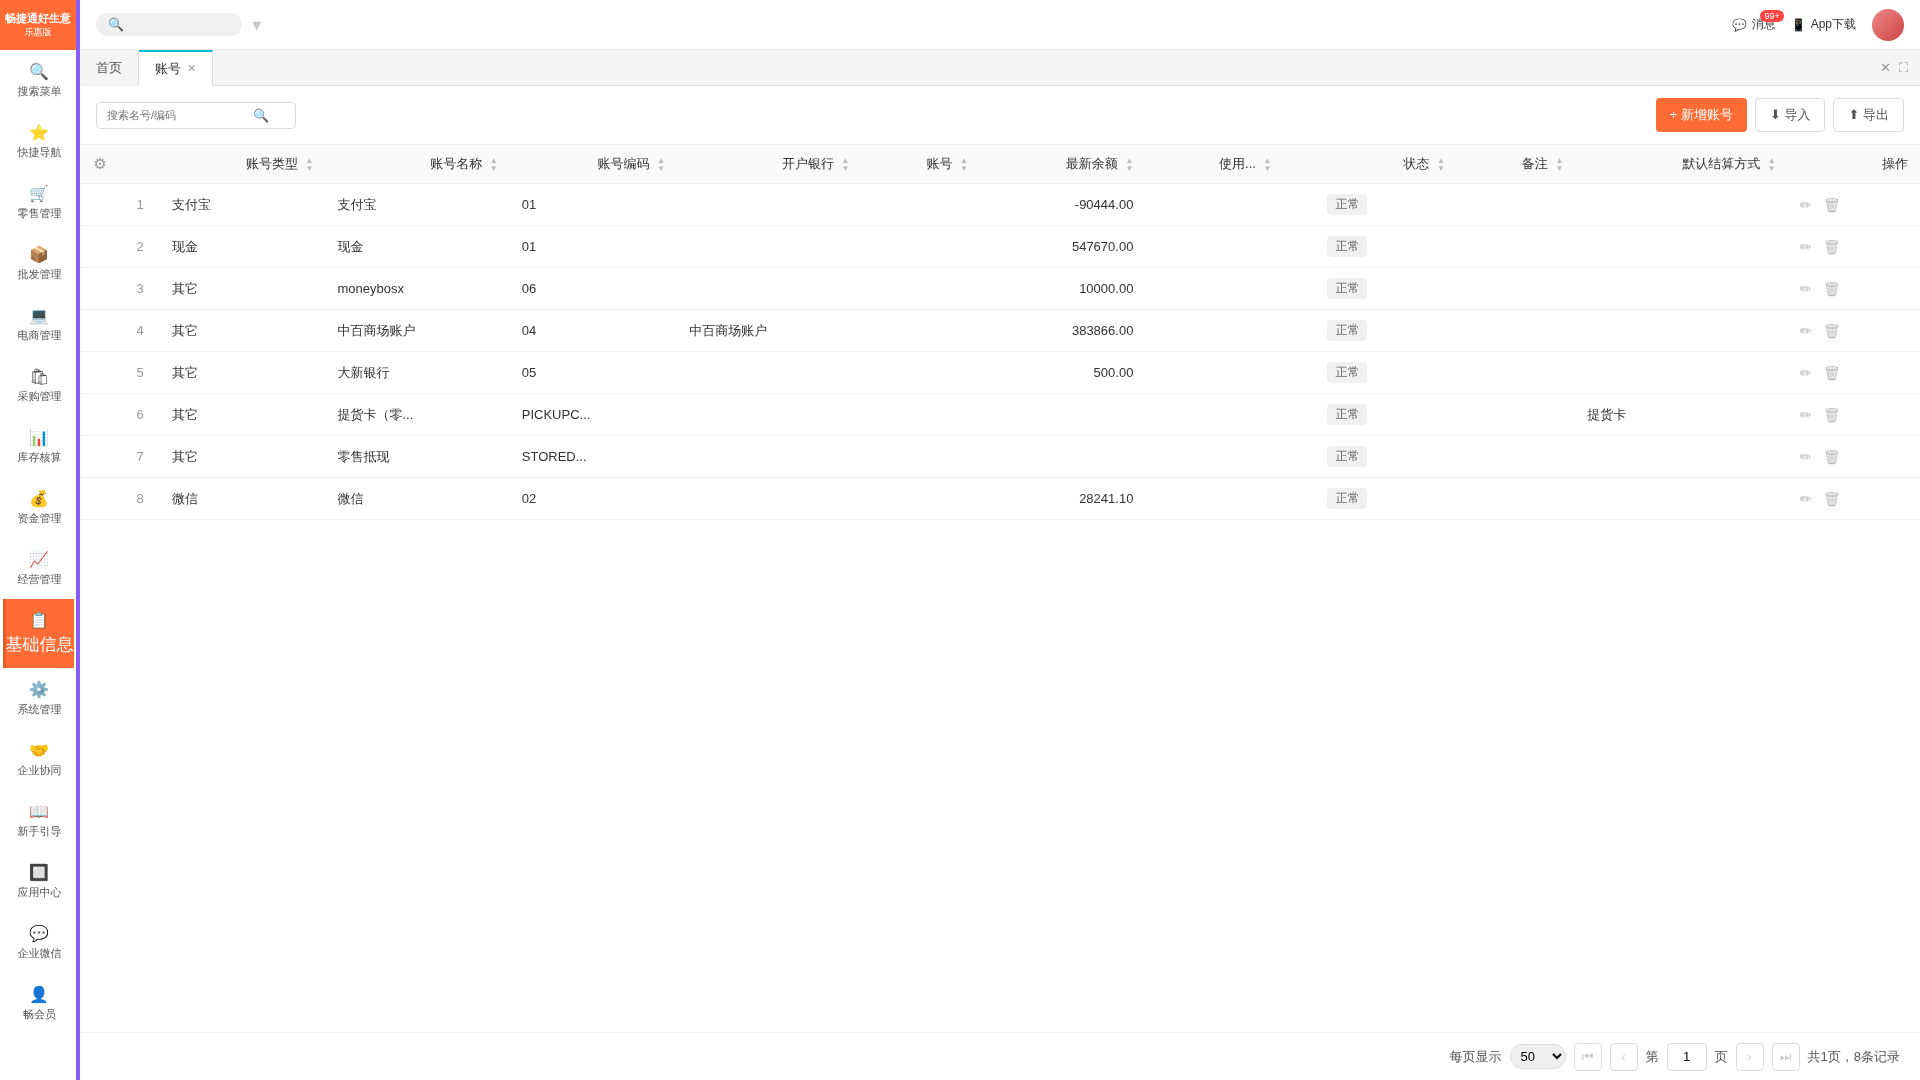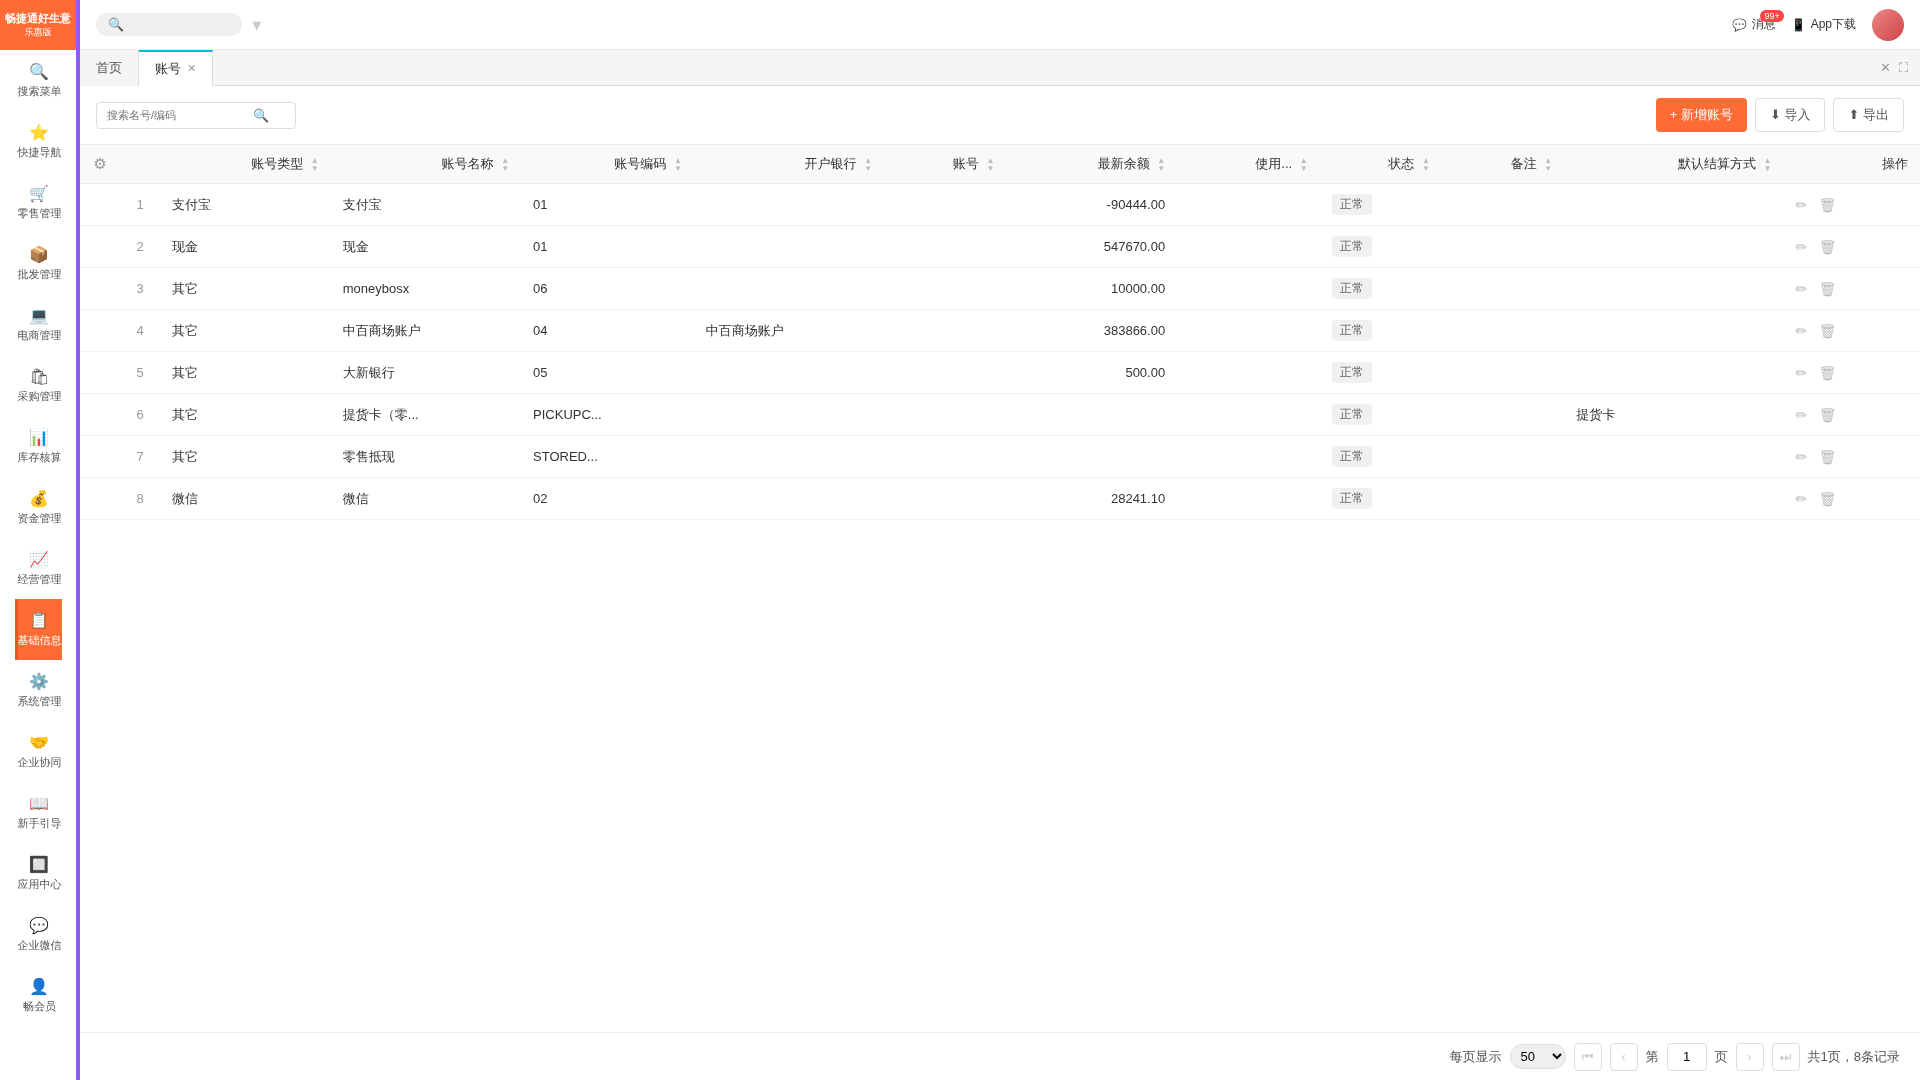--- a/index.html
+++ b/index.html
@@ -48,21 +48,21 @@
 
     
     .table-container { flex: 1; overflow: auto; }
     table { width: 100%; border-collapse: collapse; }
     thead tr { background: #f9f9f9; border-bottom: 1px solid #eee; }
     th { padding: 10px 12px; font-weight: 500; color: #333; font-size: 13px; text-align: right; white-space: nowrap; border-bottom: 1px solid #eee; }
     th .sort-icons { display: inline-flex; flex-direction: column; margin-left: 4px; font-size: 8px; color: #bbb; vertical-align: middle; line-height: 1; }
     td { padding: 10px 12px; color: #333; font-size: 13px; border-bottom: 1px solid #f0f0f0; }
     .settings-col { width: 40px; text-align: center; }
     .status-badge { background: #f0f0f0; color: #666; border-radius: 4px; padding: 2px 8px; font-size: 12px; display: inline-block; }
-    .status-normal { background: #f0f0f0; color: #666; }
+    .status-normal { background: #f0f0f0; color: #666; margin-left: 32px; }
     .action-btn { color: #bbb; cursor: pointer; font-size: 14px; margin-right: 8px; }
     .row-num { color: #999; text-align: center; }
 
     
     .pagination { height: 48px; display: flex; align-items: center; justify-content: flex-end; padding: 0 20px; border-top: 1px solid #eee; gap: 8px; font-size: 13px; color: #555; }
     .page-size-select { border: 1px solid #ddd; border-radius: 12px; padding: 3px 6px; font-size: 13px; }
     .page-btn { width: 28px; height: 28px; display: flex; align-items: center; justify-content: center; border: 1px solid #ddd; border-radius: 4px; cursor: pointer; color: #555; background: #fff; }
     .page-btn.disabled { color: #ccc; cursor: not-allowed; }
     .page-input { width: 40px; height: 28px; border: 1px solid #ddd; border-radius: 4px; text-align: center; font-size: 13px; }
     .tab.active .tab-text { }
@@ -107,21 +107,21 @@
       <div class="sidebar-item">
         <span class="icon">💰</span>
         <span style="font-size:11px;">资金管理</span>
       </div>
       <div class="sidebar-item">
         <span class="icon">📈</span>
         <span style="font-size:11px;">经营管理</span>
       </div>
       <div class="sidebar-item active">
         <span class="icon">📋</span>
-        <span style="font-size:11px;">基础信息</span>
+        <span style="font-size:17px;">基础信息</span>
       </div>
       <div class="sidebar-item">
         <span class="icon">⚙️</span>
         <span style="font-size:11px;">系统管理</span>
       </div>
       <div class="sidebar-item">
         <span class="icon">🤝</span>
         <span style="font-size:11px;">企业协同</span>
       </div>
       <div class="sidebar-item">

